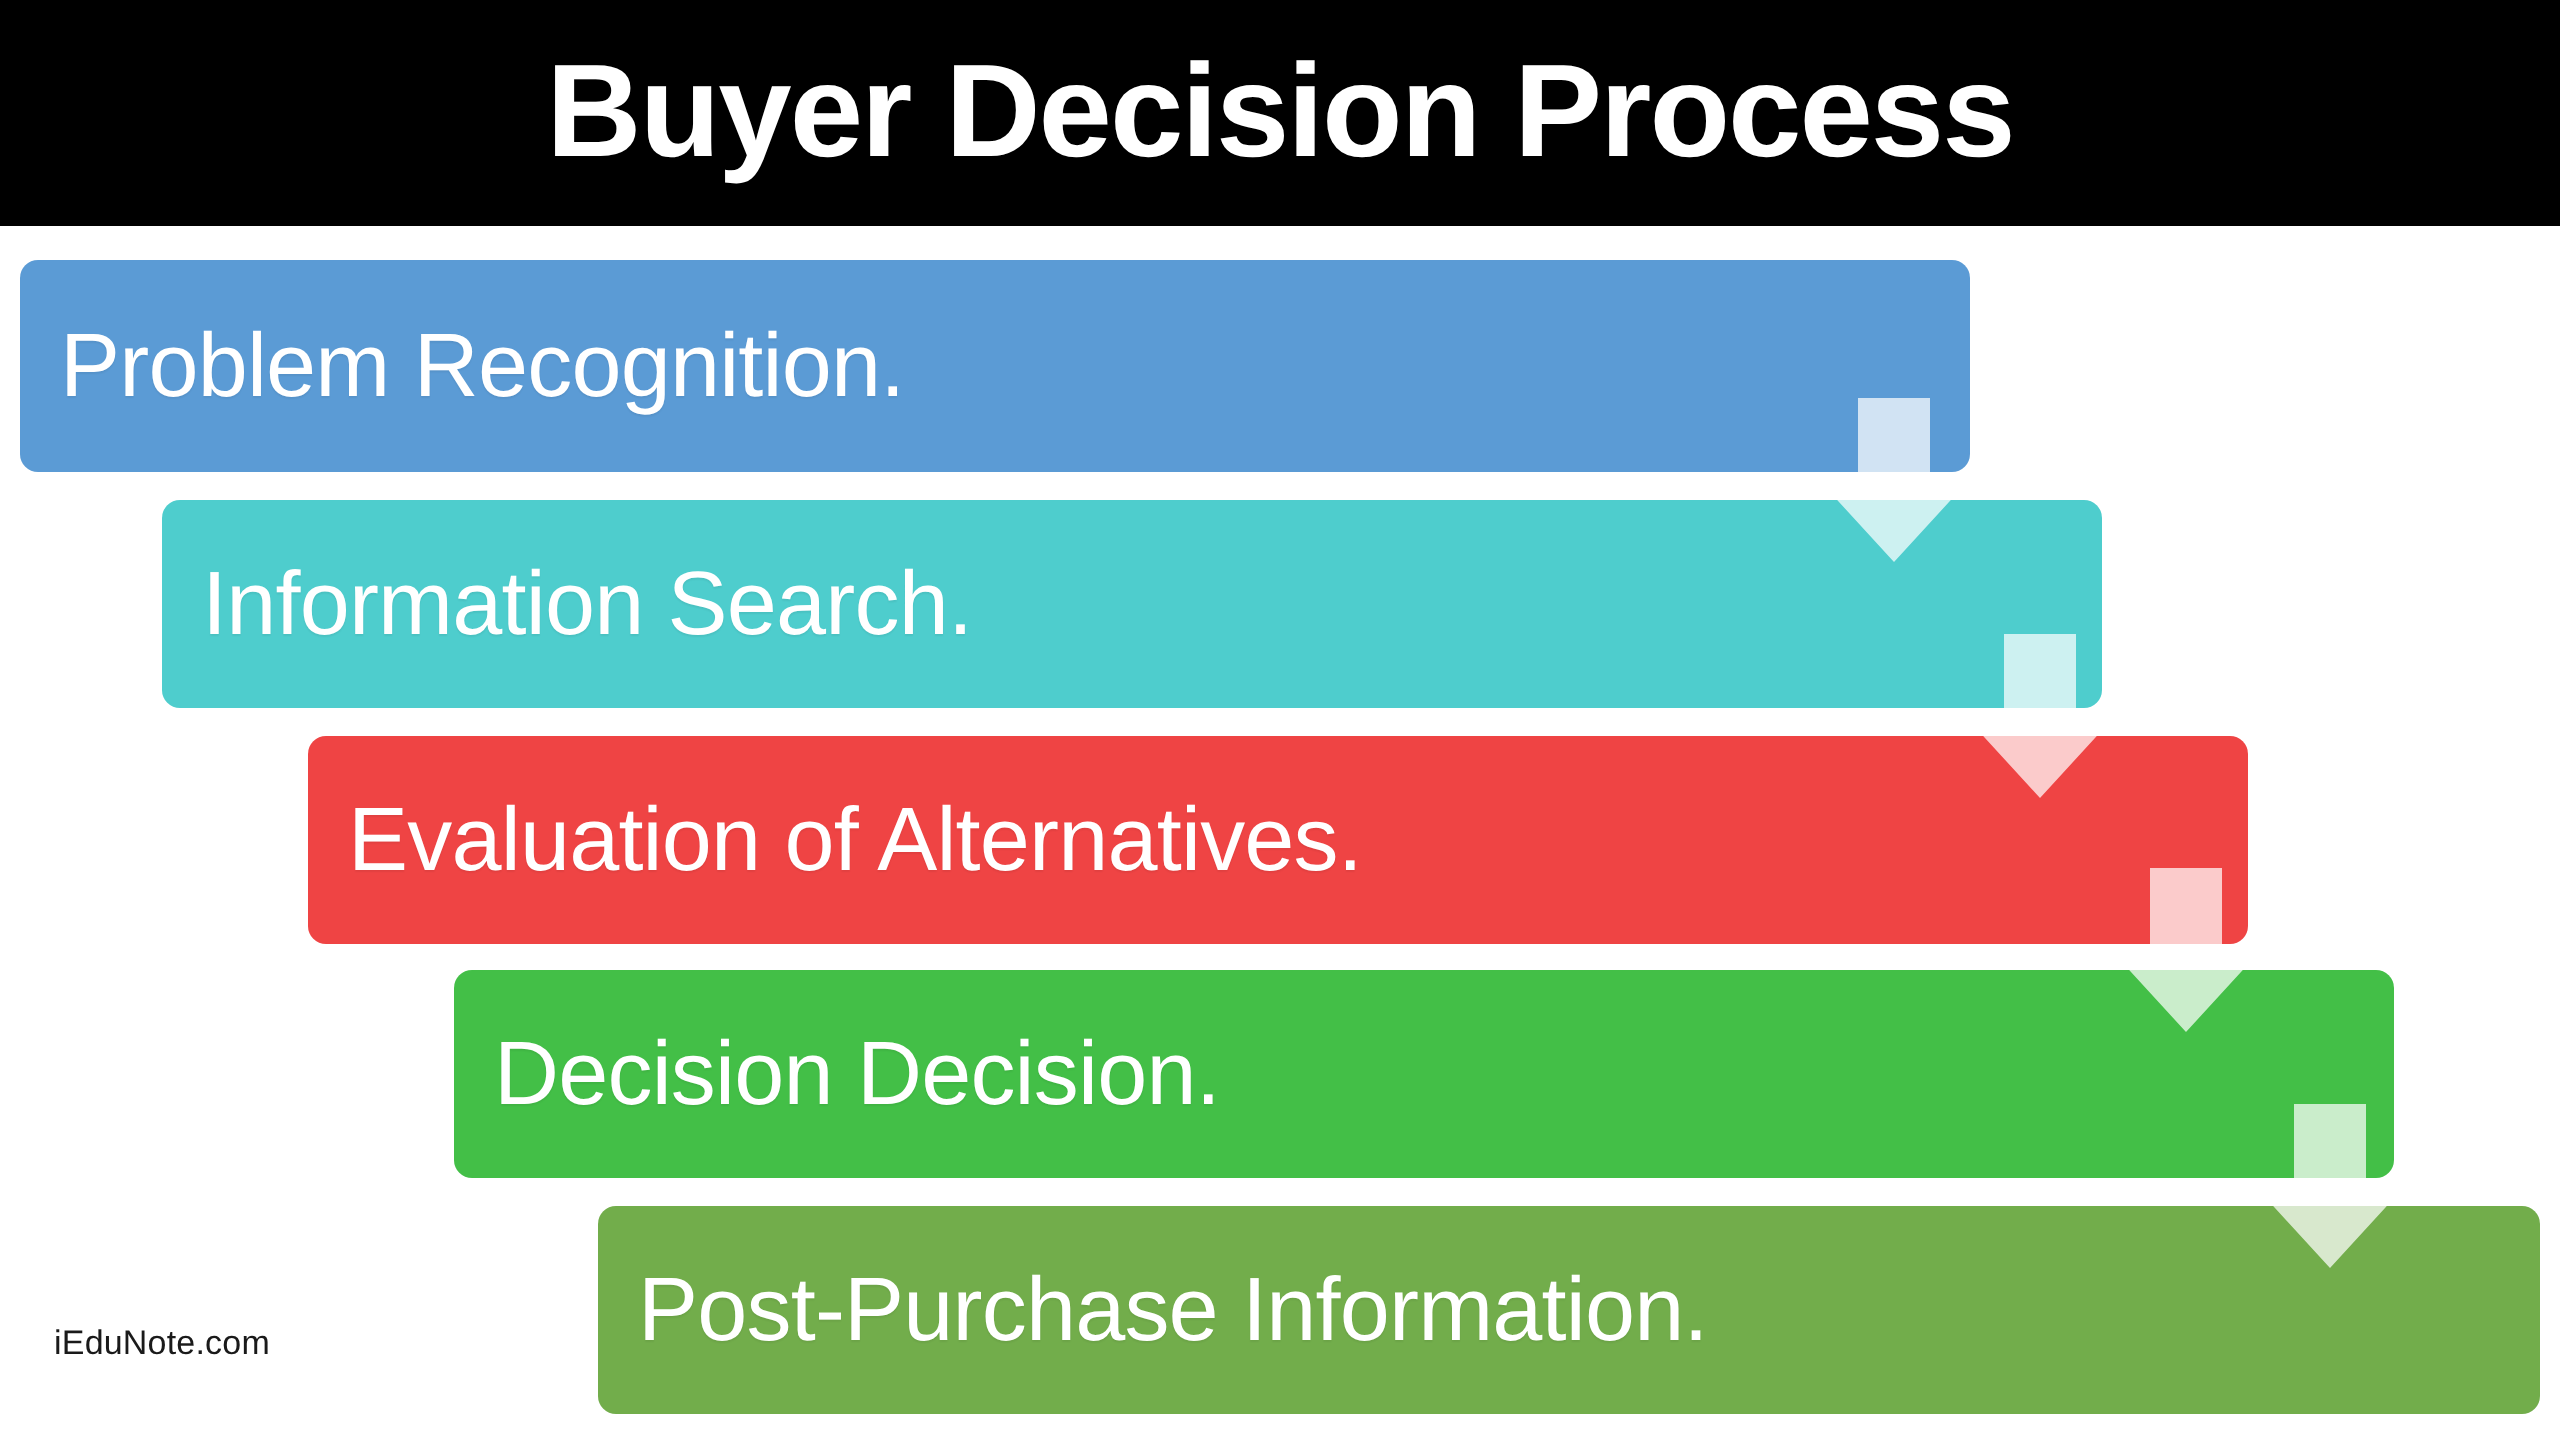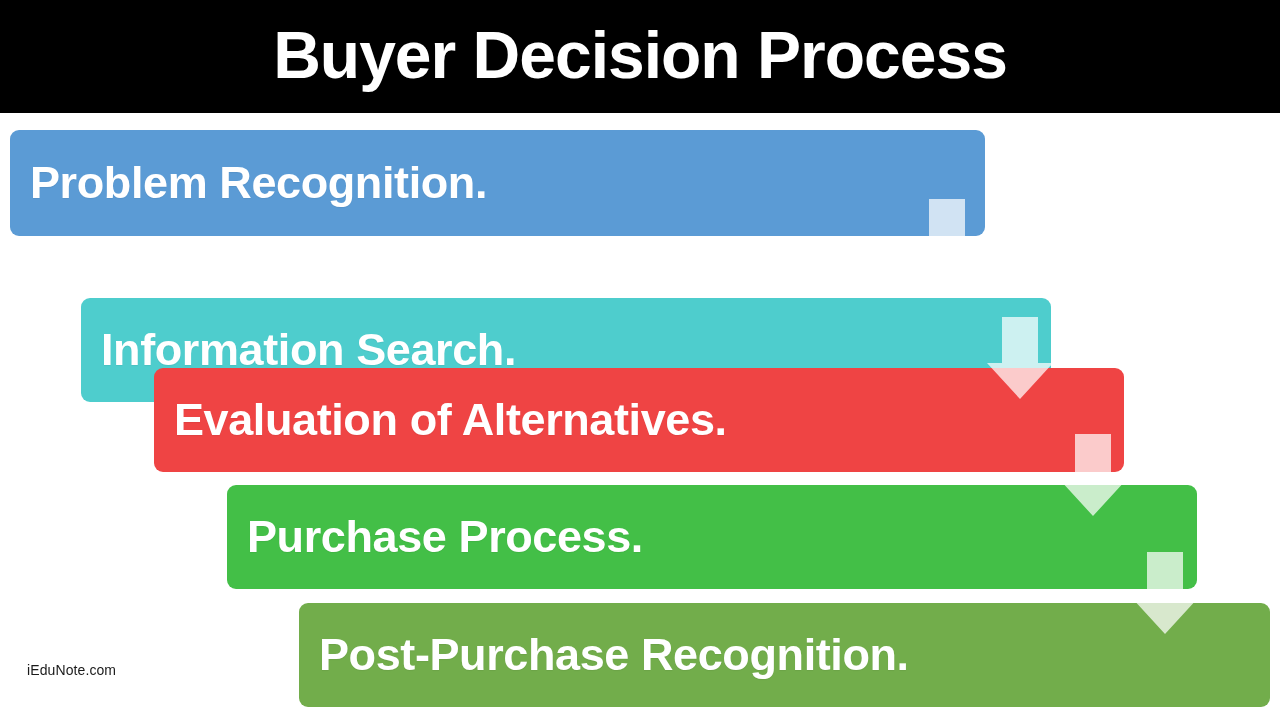--- a/index.html
+++ b/index.html
@@ -56,21 +56,21 @@
   }
   .step-label {
     position: absolute;
     left: 20px;
     top: 0;
     height: 100%;
     display: flex;
     align-items: center;
     color: #ffffff;
     font-family: "Liberation Sans", sans-serif;
-    font-weight: bold;
+    font-weight: normal;
     font-size: 45px;
     letter-spacing: -0.4px;
     white-space: nowrap;
     text-shadow: 0 1px 1px rgba(0,0,0,0.06);
   }
 
   
   .down-arrow {
     position: absolute;
     width: 66px;
@@ -83,49 +83,49 @@
     height: 82px;
   }
 
   
   #watermark {
     position: absolute;
     left: 27px;
     top: 662px;
     color: #1a1a1a;
     font-family: "Liberation Sans", sans-serif;
-    font-size: 14px;
+    font-size: 17px;
     letter-spacing: 0.1px;
     white-space: nowrap;
   }
 </style>
 </head>
 <body>
 
 <div id="stage">
 
   <div id="title-banner">
     <div id="title-text">Buyer Decision Process</div>
   </div>
 
   <div id="steps-layer">
       <div class="step-bar" style="left: 10px; top: 130px; width: 975px; height: 106px; background: rgb(91, 155, 213);">
         <div class="step-label">Problem Recognition.</div>
       </div>
-      <div class="step-bar" style="left: 81px; top: 250px; width: 970px; height: 104px; background: rgb(78, 205, 205); margin-top: 48px;">
+      <div class="step-bar" style="left: 81px; top: 250px; width: 970px; height: 104px; background: rgb(78, 205, 205);">
         <div class="step-label">Information Search.</div>
       </div>
       <div class="step-bar" style="left: 154px; top: 368px; width: 970px; height: 104px; background: #ef4444;">
         <div class="step-label">Evaluation of Alternatives.</div>
       </div>
       <div class="step-bar" style="left: 227px; top: 485px; width: 970px; height: 104px; background: rgb(67, 191, 71);">
-        <div class="step-label">Purchase Process.</div>
+        <div class="step-label">Decision Decision.</div>
       </div>
       <div class="step-bar" style="left: 299px; top: 603px; width: 971px; height: 104px; background: rgb(114, 173, 75);">
-        <div class="step-label">Post-Purchase Recognition.</div>
+        <div class="step-label">Post-Purchase Information.</div>
       </div>
     </div>
 
   <div id="arrows-layer">
       <div class="down-arrow" style="left: 914px; top: 199px;">
         <svg viewBox="0 0 66 82" xmlns="http://www.w3.org/2000/svg">
           <path d="M15 0 H51 V46 H66 L33 82 L0 46 H15 Z" fill="#ffffff" fill-opacity="0.72"></path>
         </svg>
       </div>
       <div class="down-arrow" style="left: 987px; top: 317px;">

